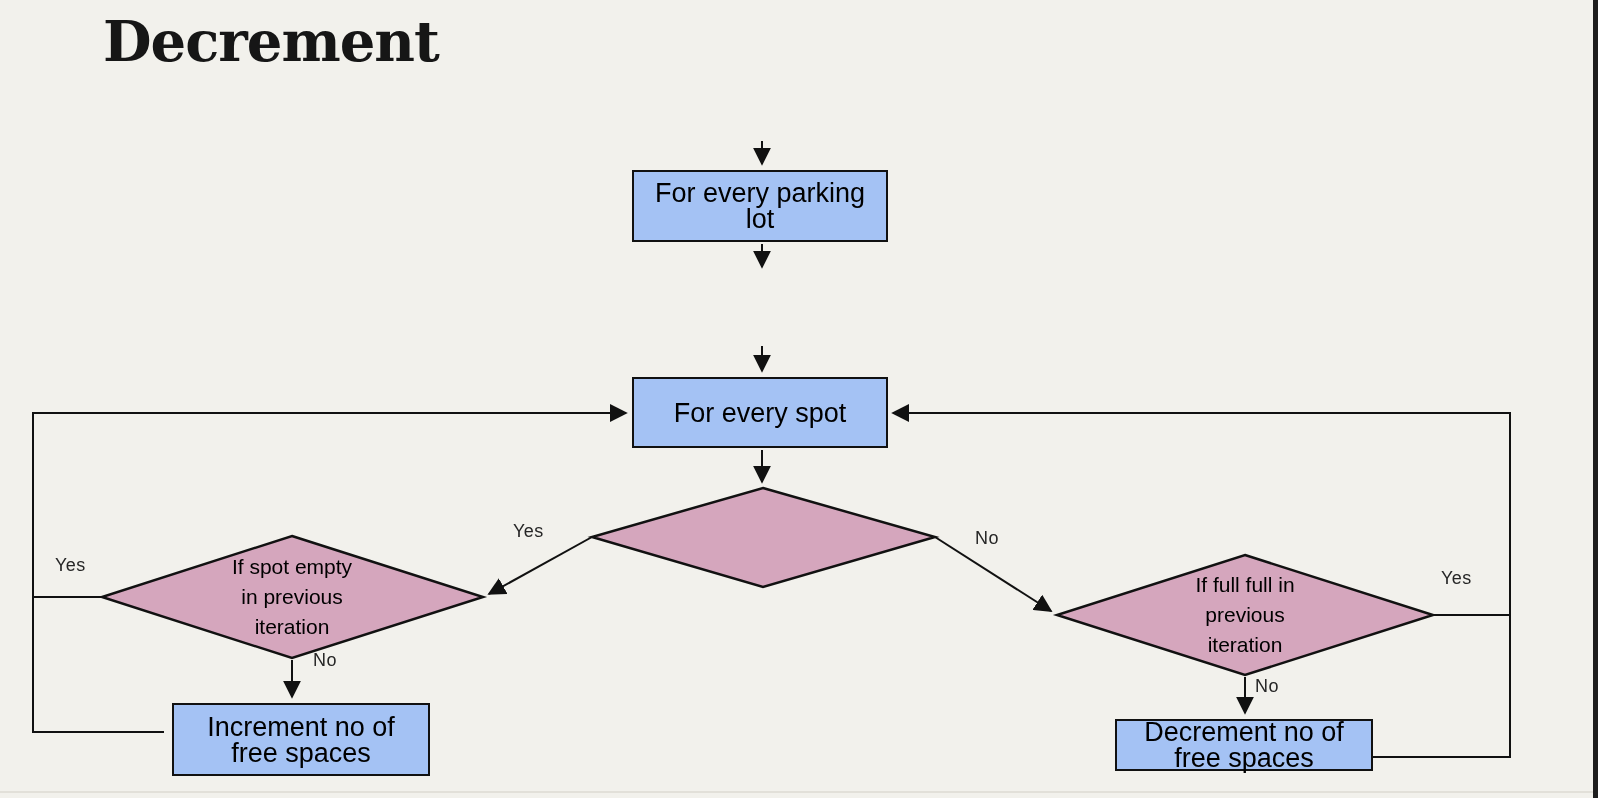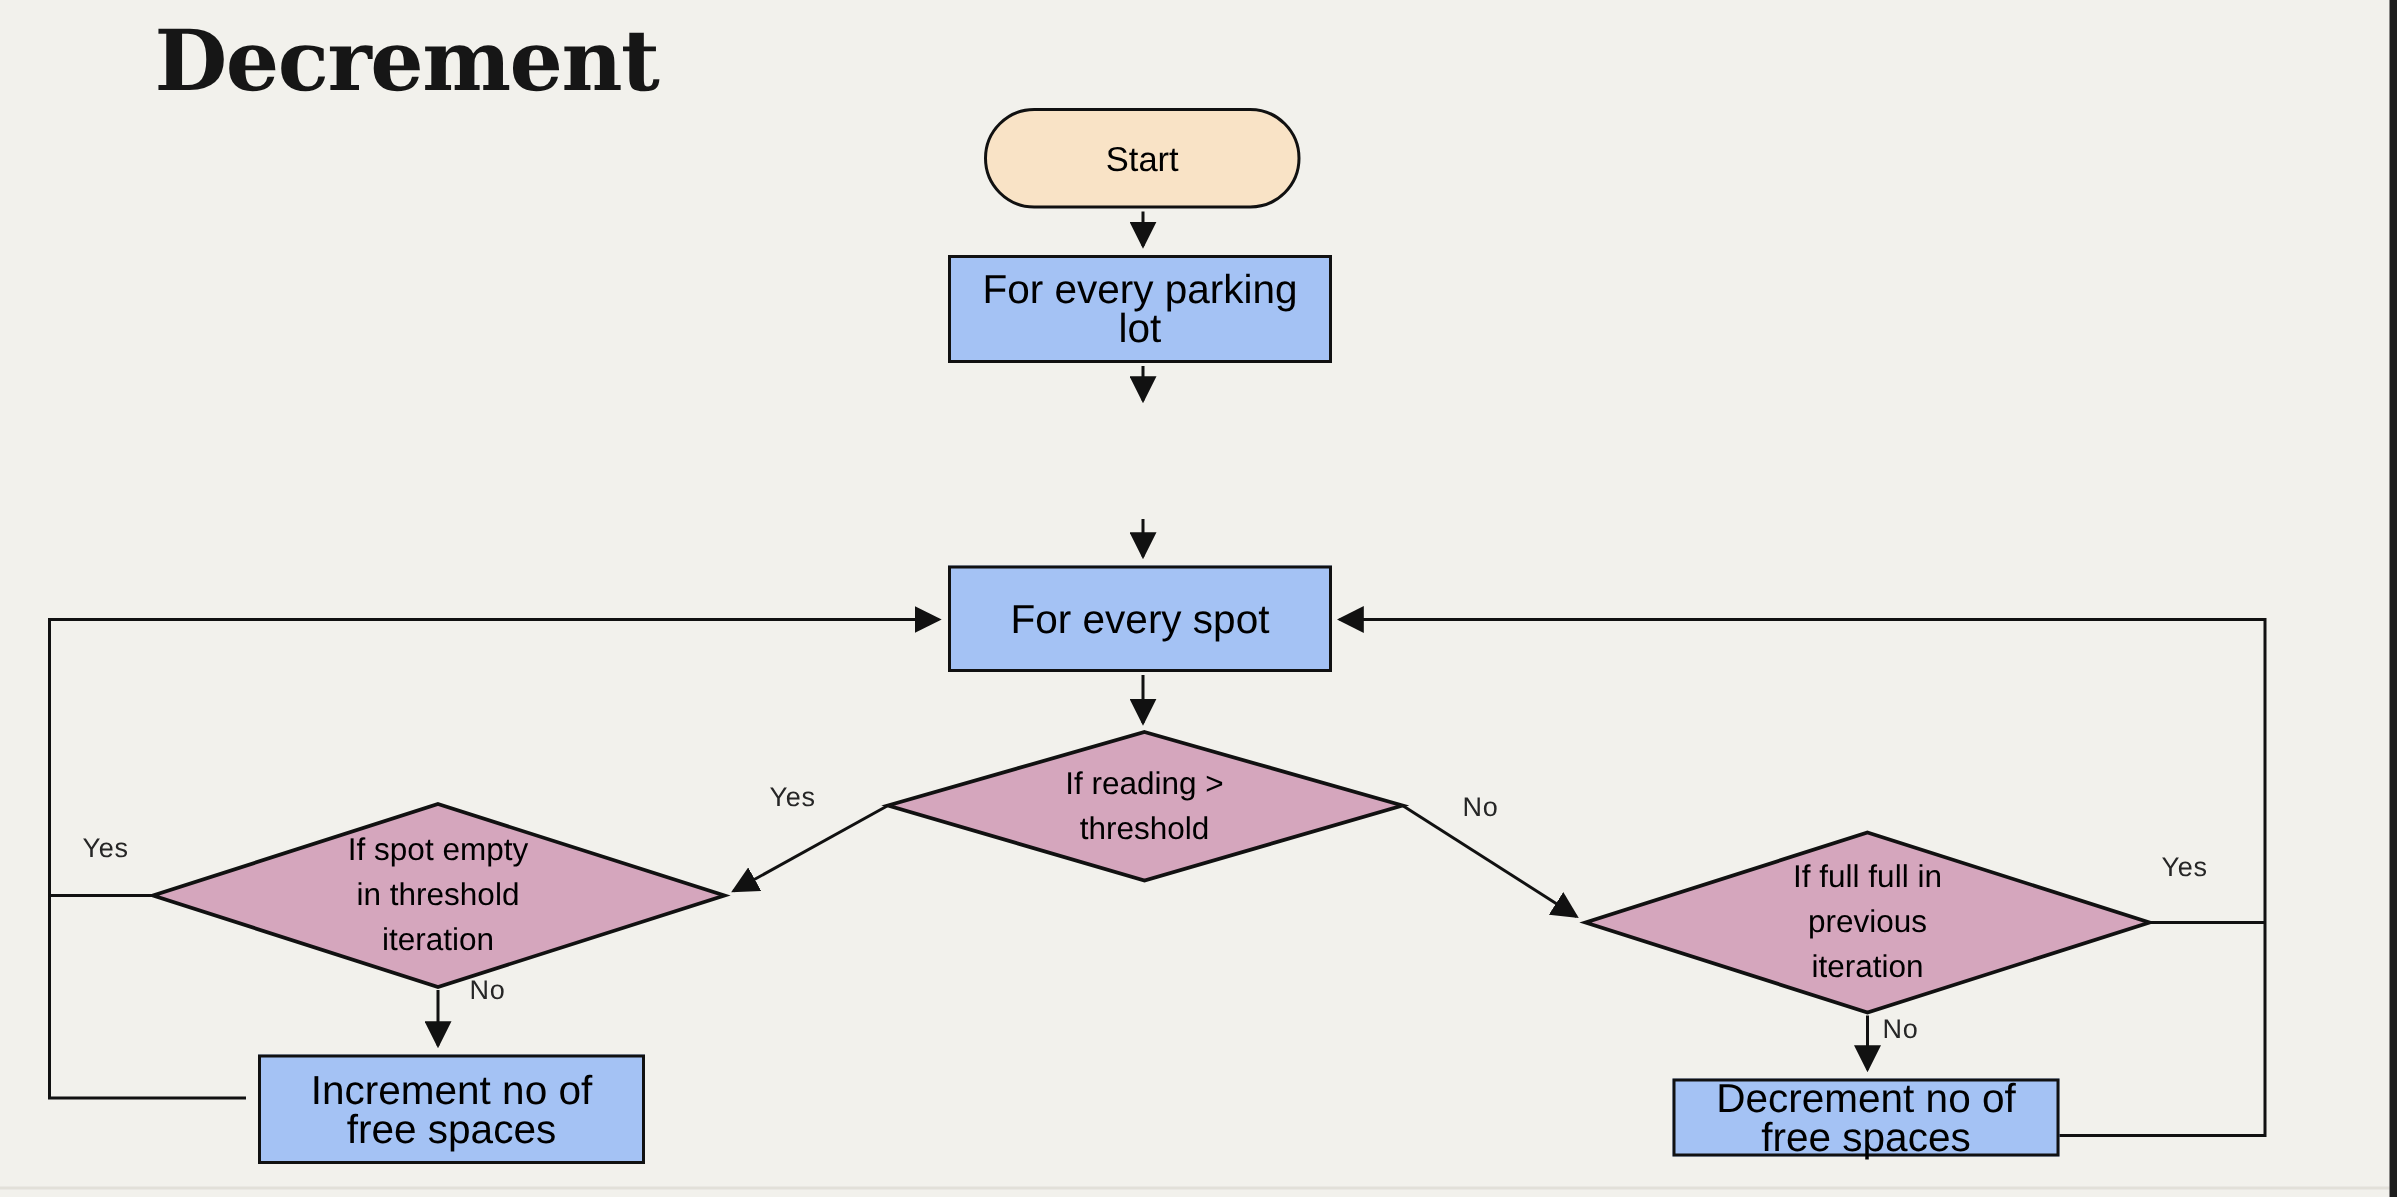--- a/index.html
+++ b/index.html
@@ -75,47 +75,40 @@
     <line x1="102" y1="597" x2="33" y2="597" stroke="var(--outline)" stroke-width="2"></line>
 
     <polyline points="1371,757 1510,757 1510,413 893,413" fill="none" stroke="var(--outline)" stroke-width="2" marker-end="url(#arrow)"></polyline>
     <line x1="1433" y1="615" x2="1510" y2="615" stroke="var(--outline)" stroke-width="2"></line>
 
     <polygon points="763,488 935,537 763,587 592,537" fill="var(--decision-fill)" stroke="var(--outline)" stroke-width="2.5"></polygon>
     <polygon points="292,536 483,597 292,658 102,597" fill="var(--decision-fill)" stroke="var(--outline)" stroke-width="2.5"></polygon>
     <polygon points="1245,555 1433,615 1245,675 1057,615" fill="var(--decision-fill)" stroke="var(--outline)" stroke-width="2.5"></polygon>
   </svg>
 
-  <div class="node terminator" style="left:656px;top:72px;width:211px;height:67px;">
-    <span class="lbl">Start</span>
-  </div>
 
   <div class="node process" style="left:632px;top:170px;width:256px;height:72px;">
     <span class="lbl">For every parking
 lot</span>
   </div>
   <div class="node process" style="left:632px;top:377px;width:256px;height:71px;">
     <span class="lbl">For every spot</span>
   </div>
   <div class="node process" style="left:172px;top:703px;width:258px;height:73px;">
     <span class="lbl">Increment no of
 free spaces</span>
   </div>
   <div class="node process" style="left:1115px;top:719px;width:258px;height:52px;">
     <span class="lbl">Decrement no of
 free spaces</span>
   </div>
 
-  <div class="diamond-label" style="left:613px;top:493px;width:300px;height:89px;">
-    <span class="lbl">If reading &gt;
-threshold</span>
-  </div>
   <div class="diamond-label" style="left:142px;top:541px;width:300px;height:112px;">
     <span class="lbl">If spot empty
-in threshold
+in previous
 iteration</span>
   </div>
   <div class="diamond-label" style="left:1095px;top:559px;width:300px;height:112px;">
     <span class="lbl">If full full in
 previous
 iteration</span>
   </div>
 
   <div class="edge-label" style="left:513px;top:521px;">Yes</div>
   <div class="edge-label" style="left:975px;top:528px;">No</div>

